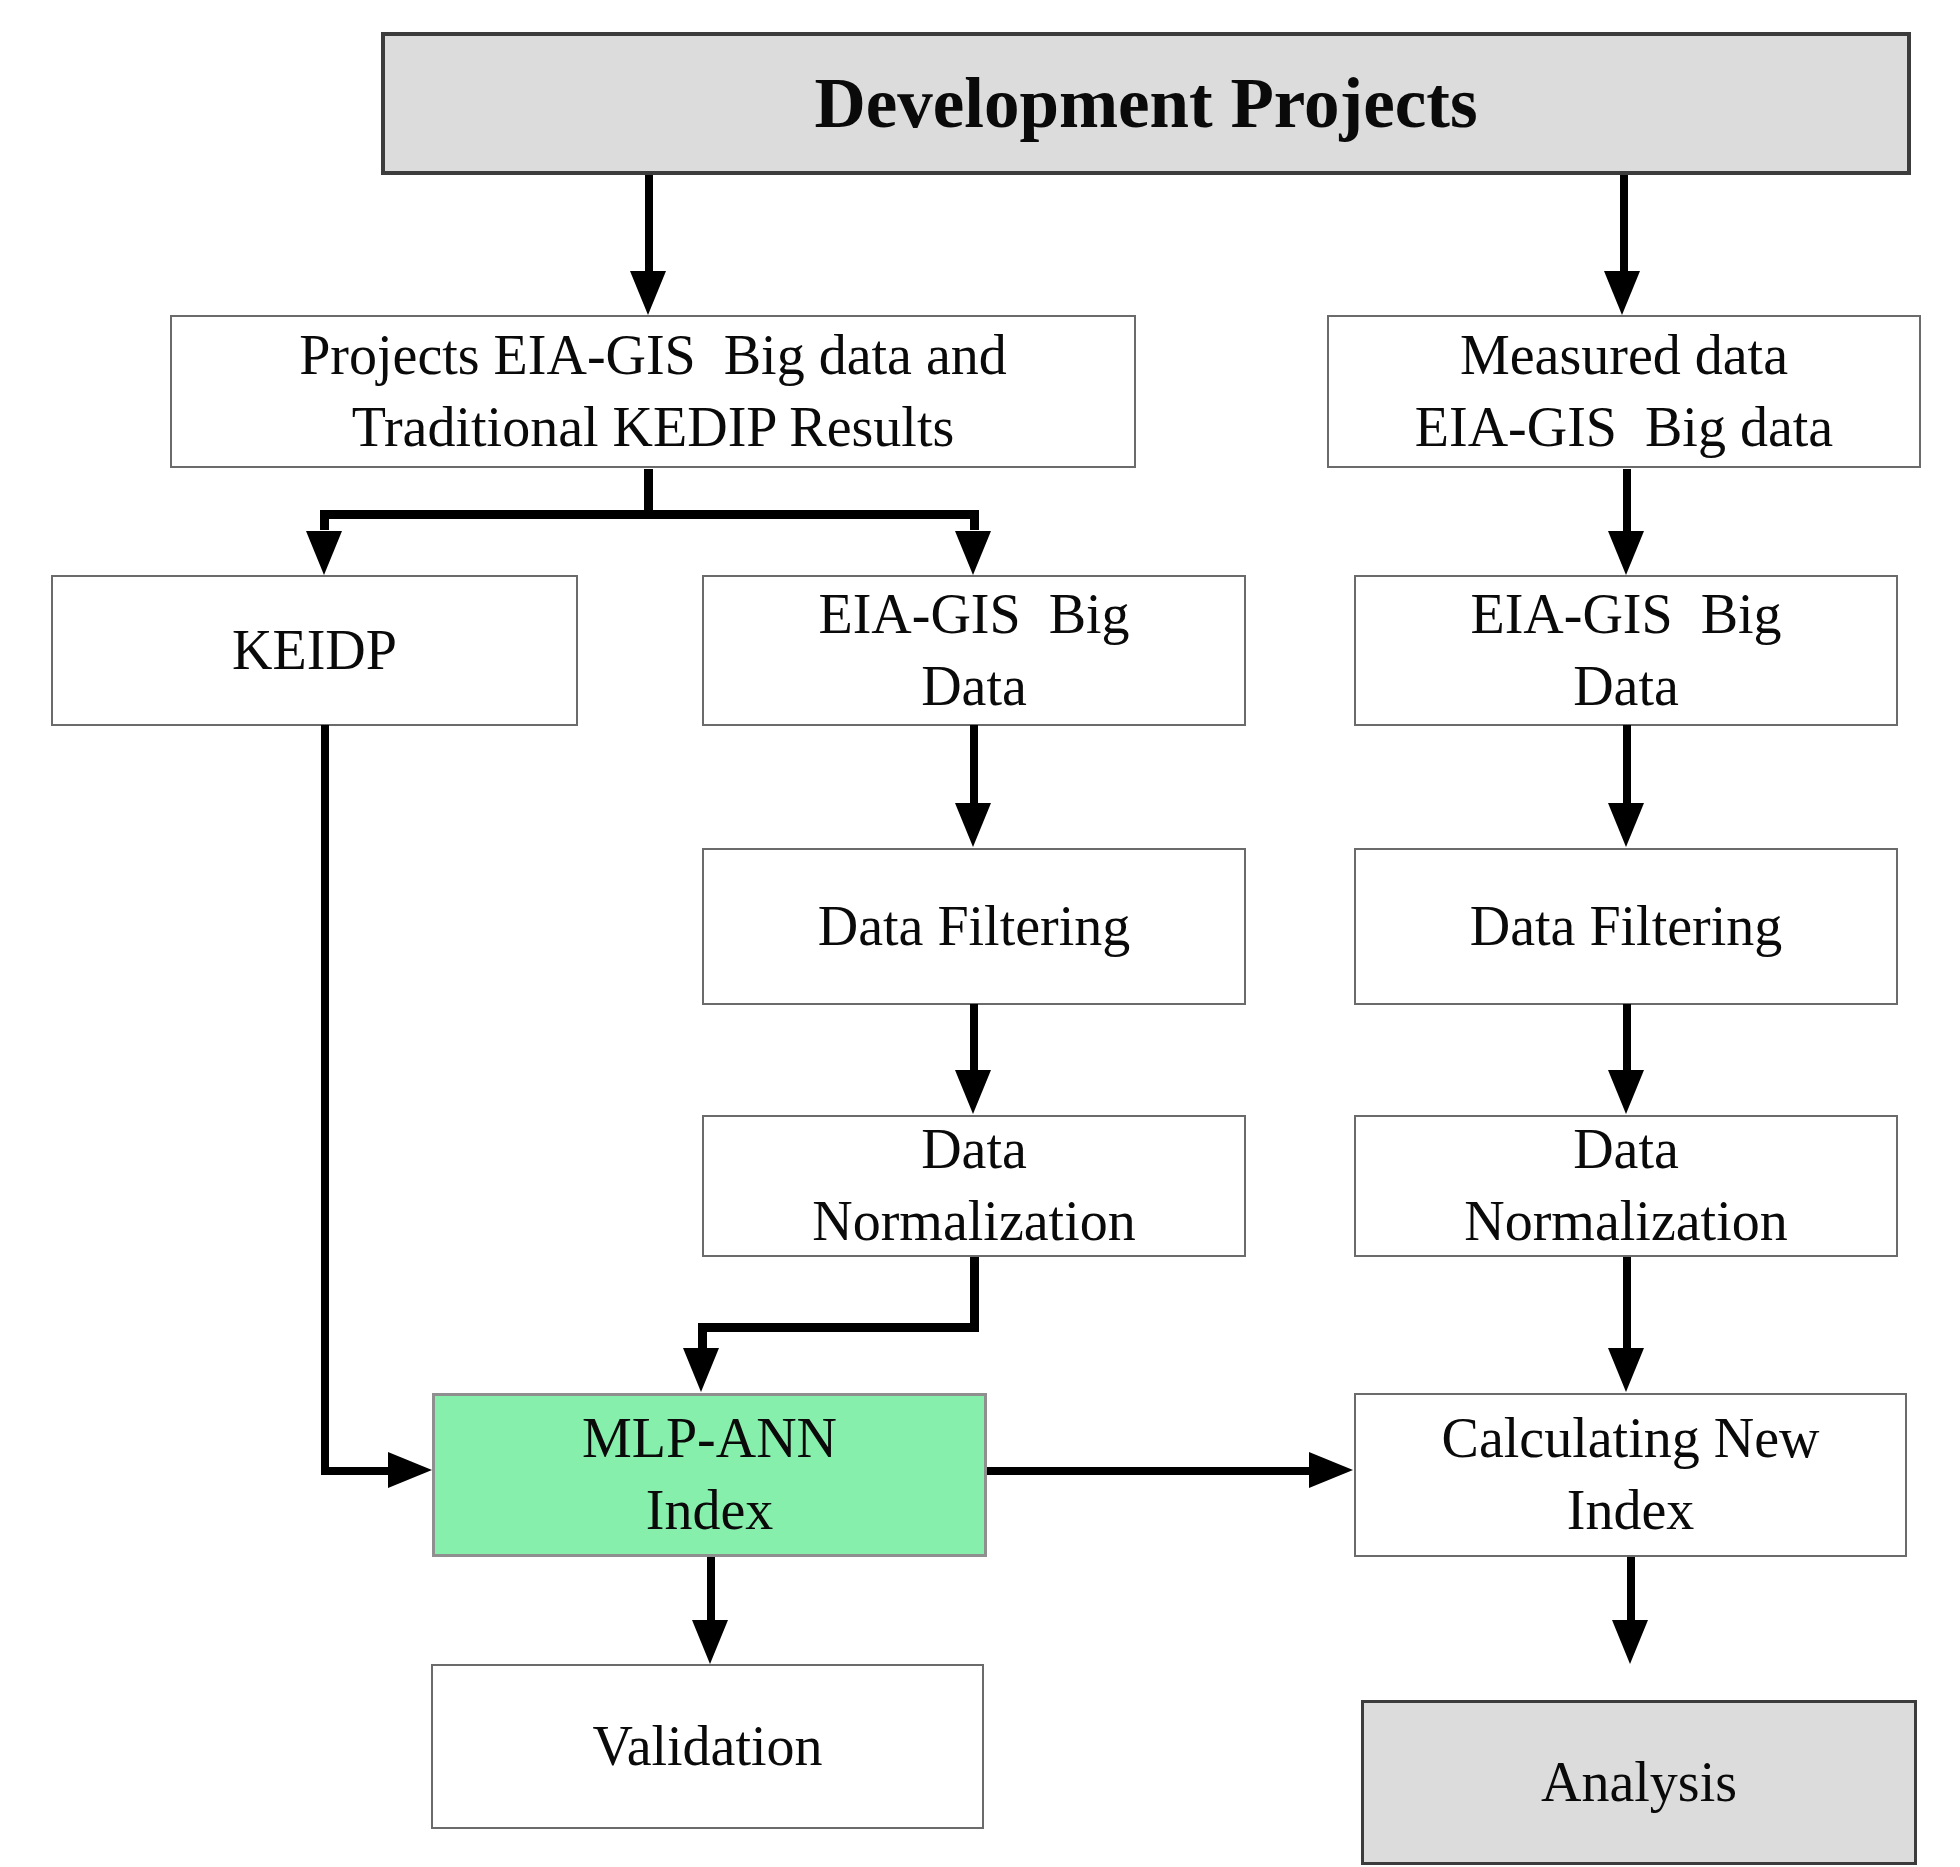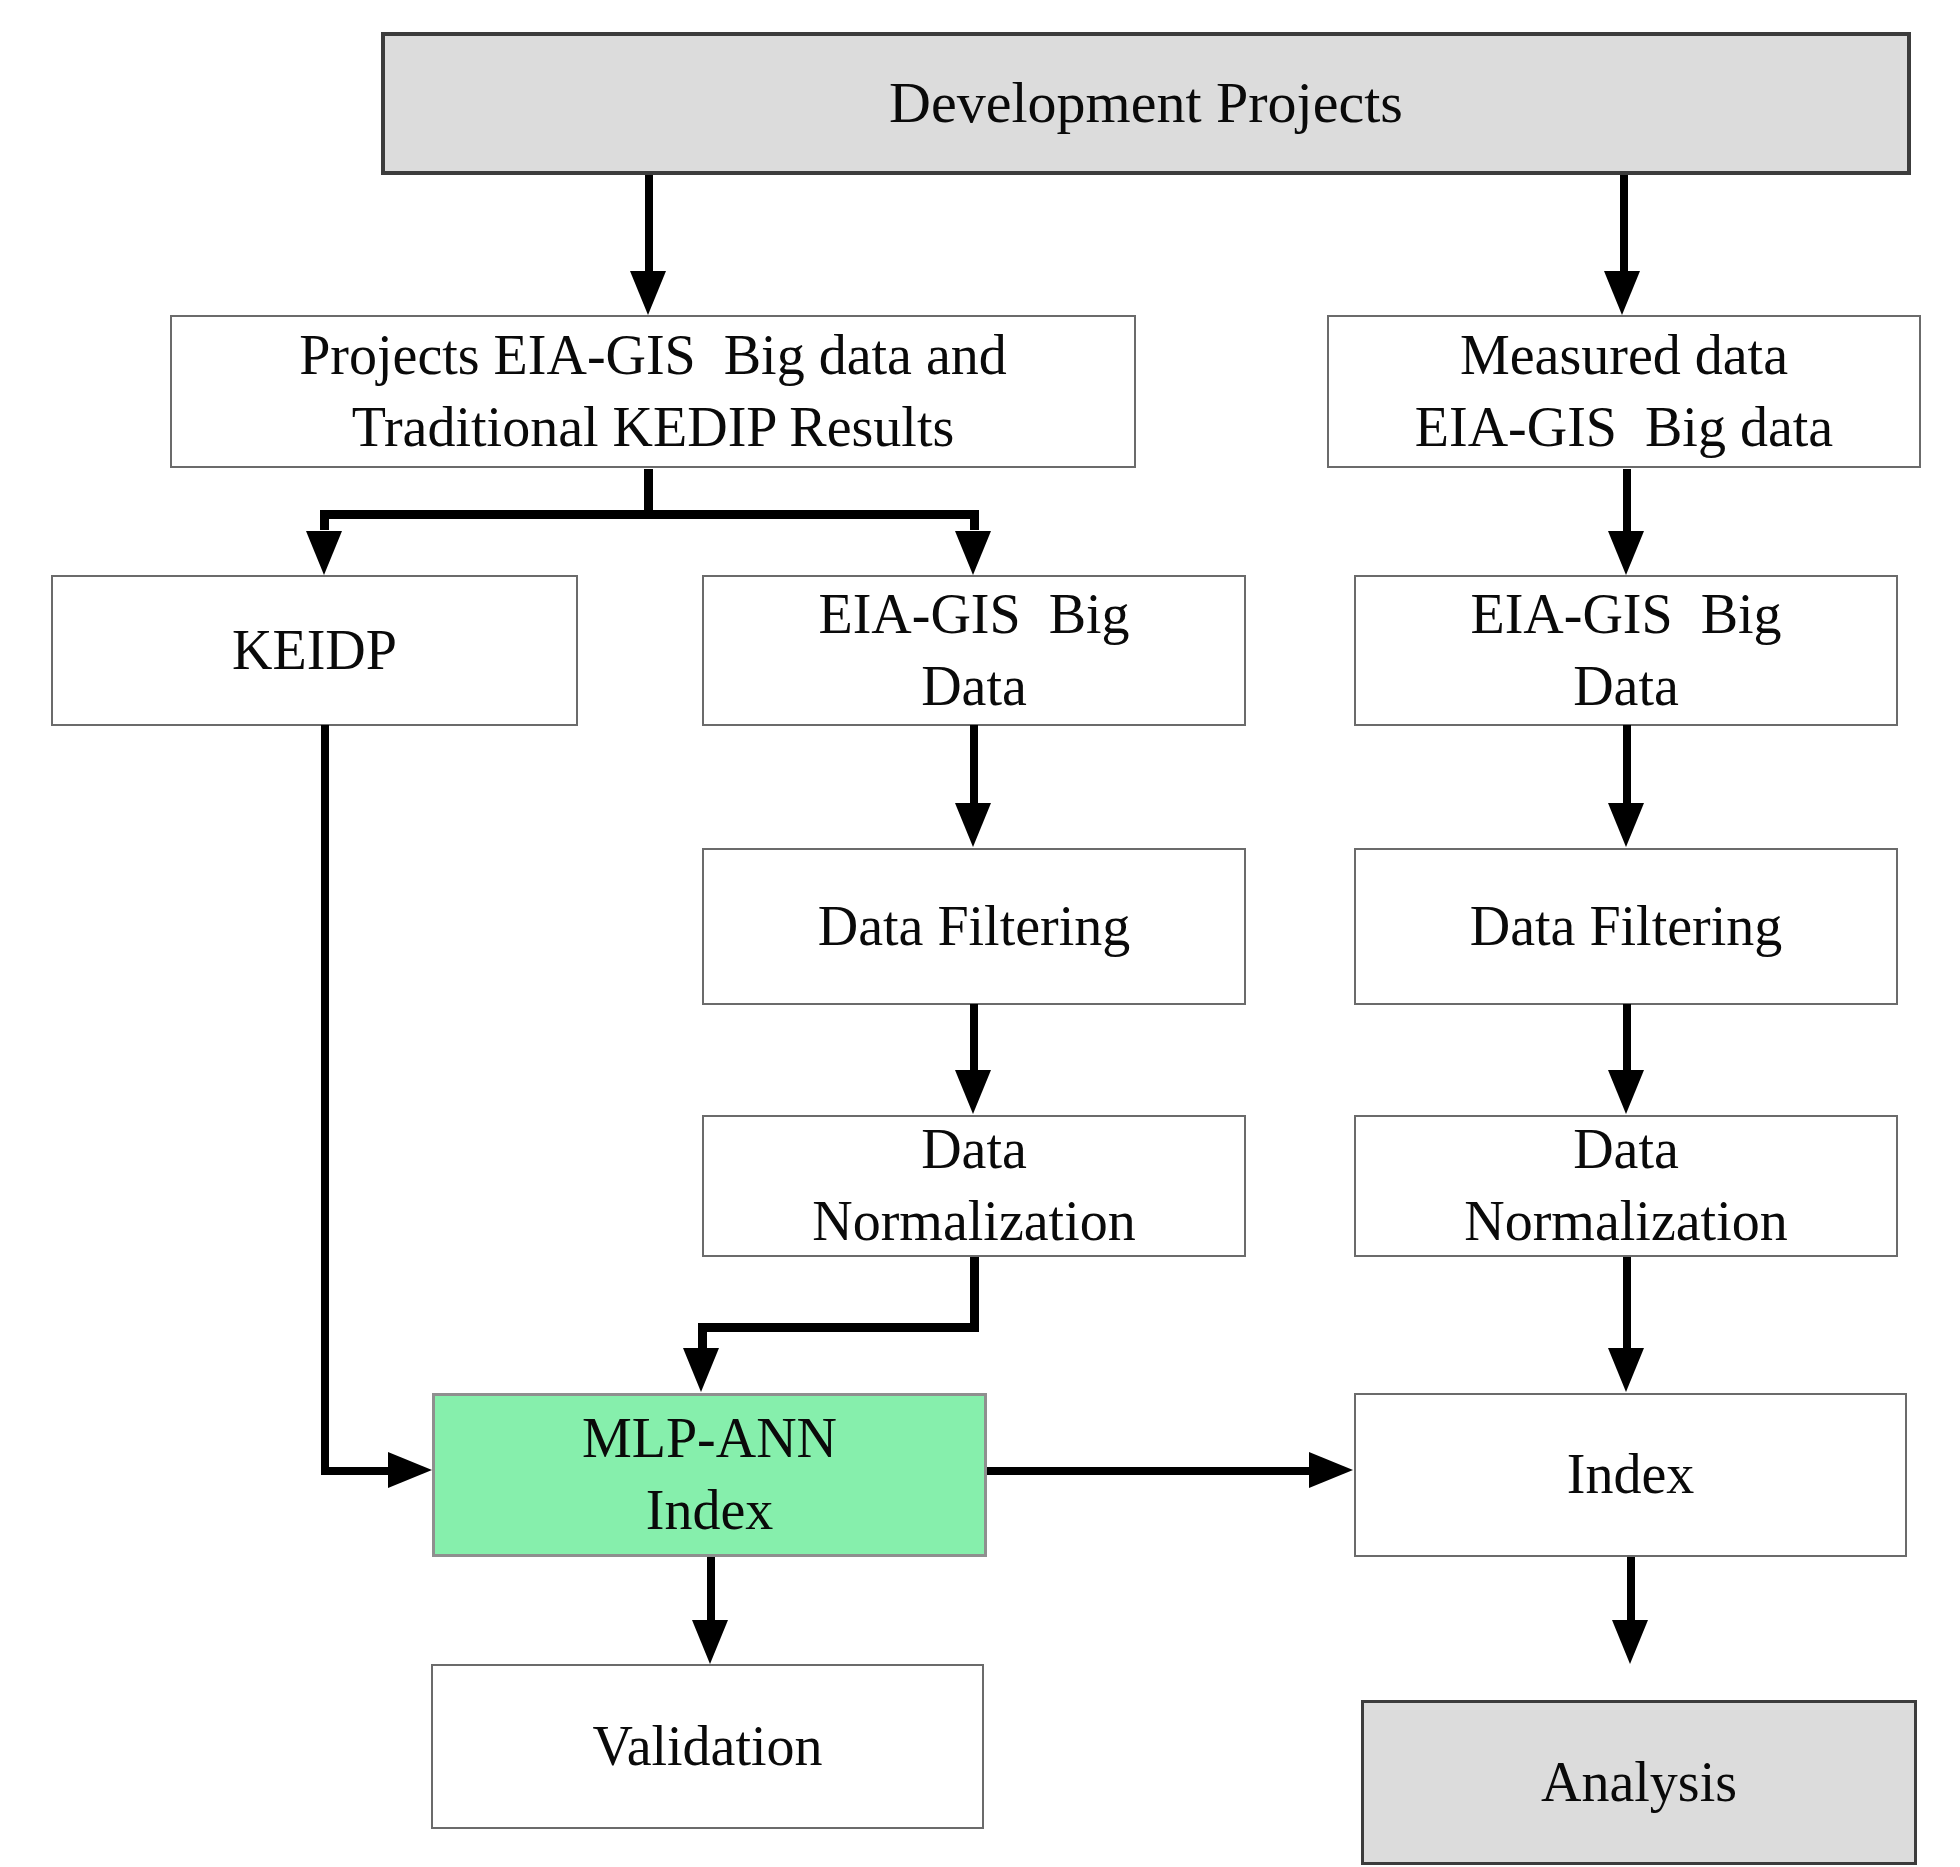--- a/index.html
+++ b/index.html
@@ -51,21 +51,21 @@
     border-right: 18.6px solid transparent;
     border-top: 44px solid #000000;
   }
   .head-right {
     position: absolute;
     width: 0; height: 0;
     border-top: 18.6px solid transparent;
     border-bottom: 18.6px solid transparent;
     border-left: 44px solid #000000;
   }
-  .big-text { font-size: 58px; }
+  .big-text { font-size: 71px; font-weight: bold; }
 </style>
 </head>
 <body>
 
 <div id="canvas">
 
   <div class="node shaded-dark big-text" style="left:381px; top:32px; width:1530px; height:143px; border-width:4.2px;">
     <div>Development Projects</div>
   </div>
 
@@ -141,20 +141,21 @@
 
   <div class="vline" style="left:321px; top:725px; width:7.6px; height:749px;"></div>
   <div class="hline" style="left:321px; top:1467px; width:74px; height:7.6px;"></div>
   <div class="head-right" style="left:388px; top:1452px;"></div>
 
   <div class="node shaded" style="left:432px; top:1393px; width:555px; height:164px;">
     <div>MLP-ANN</div>
     <div>Index</div>
   </div>
   <div class="node white" style="left:1354px; top:1393px; width:553px; height:164px;">
+    <div>Calculating New</div>
     <div>Index</div>
   </div>
 
   <div class="hline" style="left:987px; top:1467px; width:322px; height:7.6px;"></div>
   <div class="head-right" style="left:1309px; top:1452px;"></div>
 
   <div class="vline" style="left:707px; top:1557px; width:7.6px; height:63px;"></div>
   <div class="head-down" style="left:692px; top:1620px;"></div>
   <div class="vline" style="left:1627px; top:1557px; width:7.6px; height:63px;"></div>
   <div class="head-down" style="left:1612px; top:1620px;"></div>

